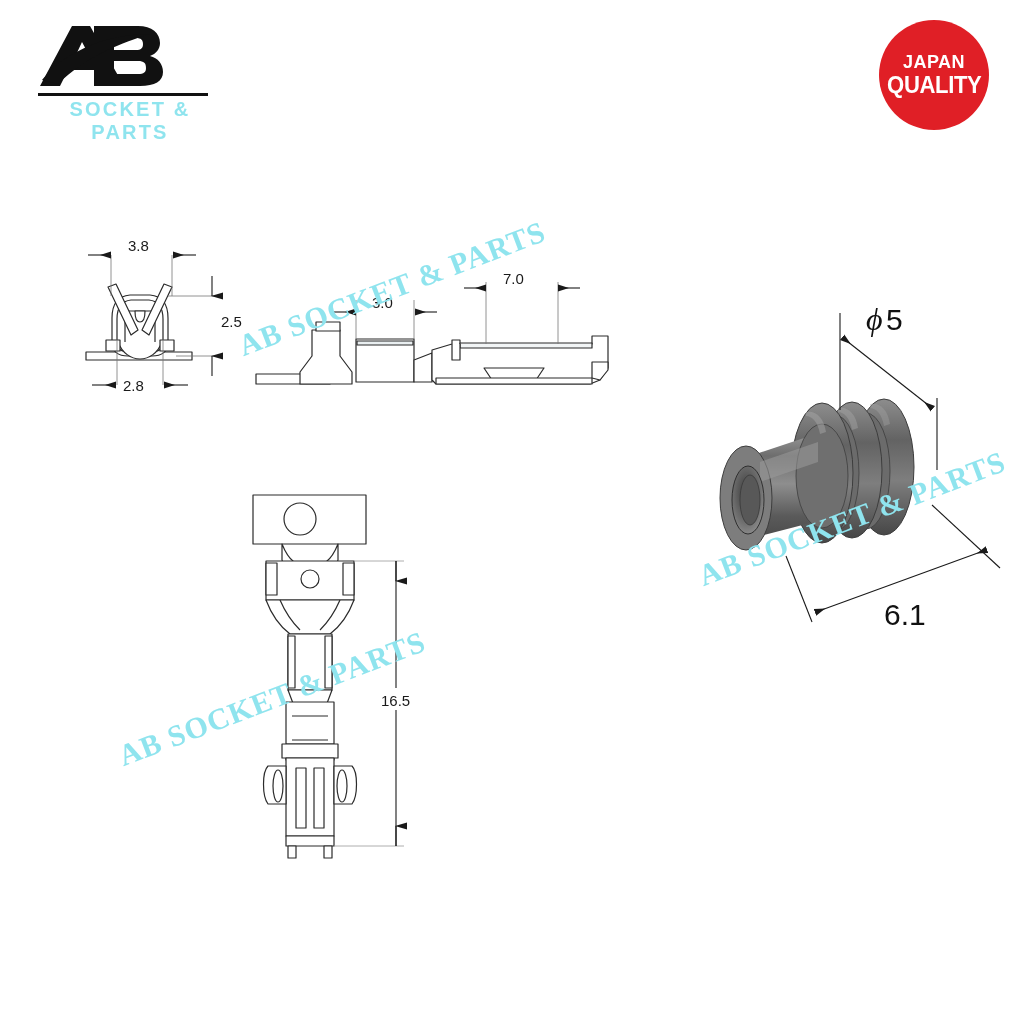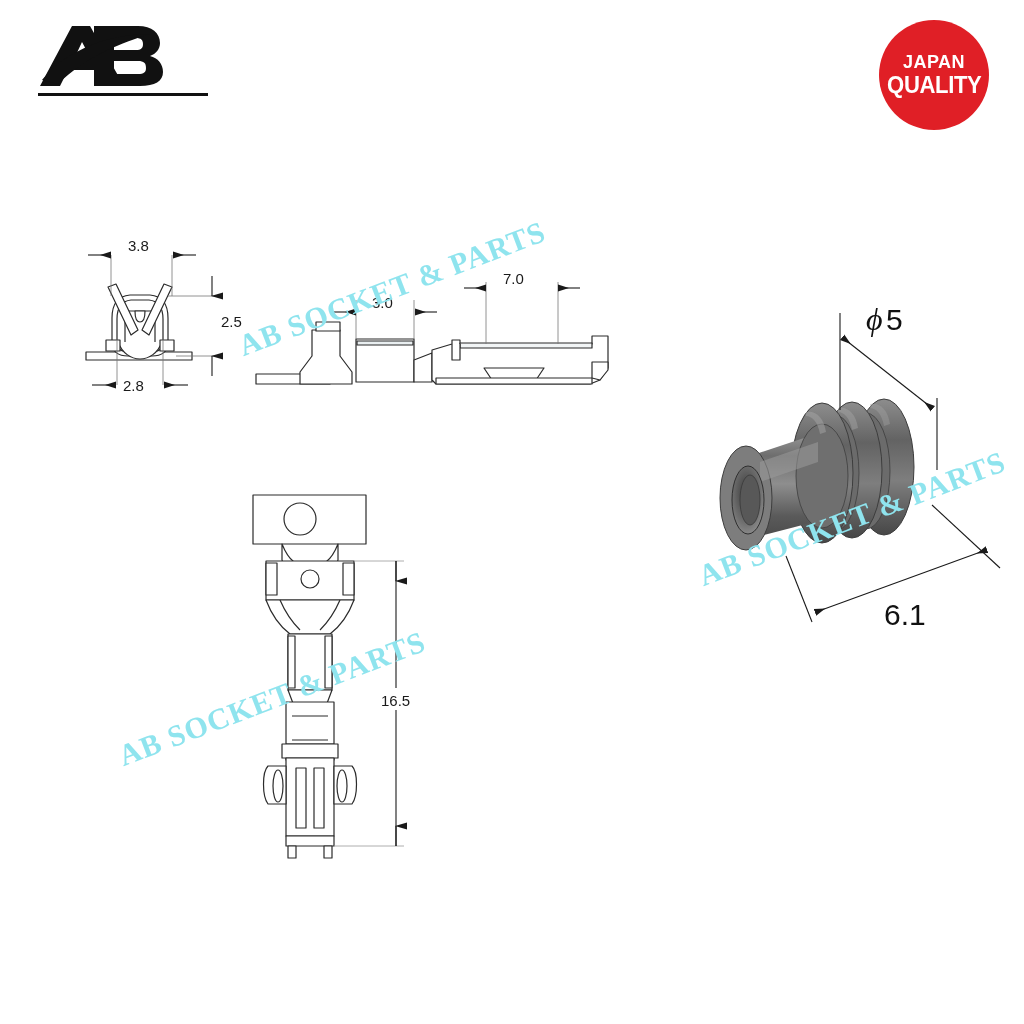--- a/index.html
+++ b/index.html
@@ -159,20 +159,21 @@
 
         <path d="M74 8 L118 8 C132 8 140 15 140 25 C140 31 136 36 130 38
                  C138 40 143 46 143 54 C143 63 135 68 120 68 L74 68 Z
                  M94 20 L94 32 L116 32 C121 32 123 30 123 26 C123 22 121 20 116 20 Z
                  M94 43 L94 56 L118 56 C124 56 126 54 126 50 C126 45 124 43 118 43 Z" fill="#111111"></path>
 
         <path d="M22 62 C48 30 92 16 130 16 C104 24 66 38 38 66 Z" fill="#111111"></path>
       </svg>
     </div>
     <div id="logo-rule"></div>
+    <div id="logo-tagline">SOCKET &amp; PARTS</div>
   </div>
 
   <div id="japan-badge">
     <div class="jp-line1">JAPAN</div>
     <div class="jp-line2">QUALITY</div>
   </div>
 
   <div id="drawing">
     <svg width="1024" height="1024" viewBox="0 0 1024 1024" xmlns="http://www.w3.org/2000/svg">
 

